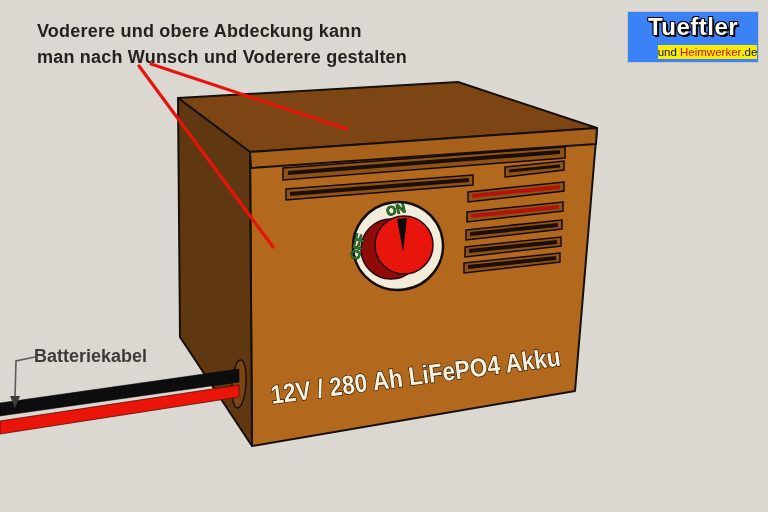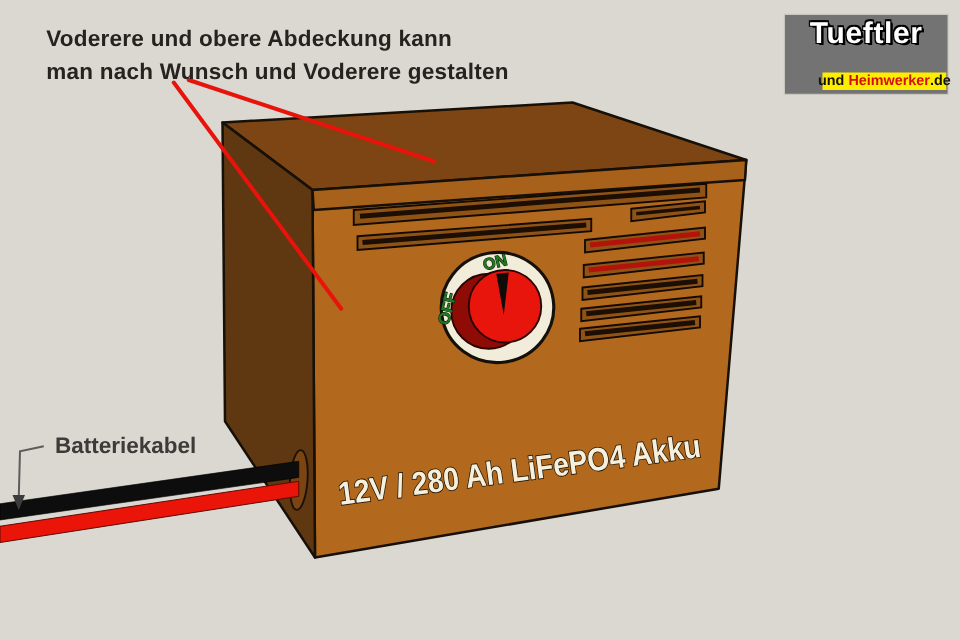--- a/index.html
+++ b/index.html
@@ -1,27 +1,27 @@
 <!DOCTYPE html>
 <html><head>
 <meta charset="utf-8">
 <style>
   html,body{margin:0;padding:0;}
   body{font-family:"Liberation Sans",sans-serif;}
   .stage{position:relative;width:768px;height:512px;background:#dbd8d2;overflow:hidden;}
   .top-note{position:absolute;left:37px;top:18px;font-size:18px;font-weight:bold;
             line-height:26px;color:#26221f;letter-spacing:0.2px;}
-  .cable-label{position:absolute;left:44px;top:346px;font-size:18px;font-weight:bold;color:#3d3b39;}
-  .logo{position:absolute;left:628px;top:12px;width:130px;height:63px;background:#737373;
+  .cable-label{position:absolute;left:34px;top:346px;font-size:18px;font-weight:bold;color:#3d3b39;}
+  .logo{position:absolute;left:628px;top:12px;width:130px;height:50px;background:#3b82f6;
         box-shadow:0 0 0 1px #c9c6c0;}
   .logo-title{position:absolute;top:1px;left:0;right:0;text-align:center;color:#ffffff;
         font-size:24px;font-weight:bold;letter-spacing:0.5px;
         text-shadow:1.5px 1.5px 0 #000,-1px 1px 0 #000,1px -1px 0 #000,-1px -1px 0 #000,2px 2px 0 #000;}
   .logo-strip{position:absolute;left:6px;right:1px;bottom:3px;height:14px;background:#ffed00;
-        display:flex;align-items:center;justify-content:center;font-size:11.5px;font-weight:bold;
+        display:flex;align-items:center;justify-content:center;font-size:11.5px;font-weight:normal;
         line-height:14px;white-space:pre;margin-left:24px;}
   .logo-strip .dark{color:#111111;}
   .logo-strip .brand{color:#d40f12;}
   svg{position:absolute;left:0;top:0;}
   svg text{font-family:"Liberation Sans",sans-serif;}
 </style>
 </head>
 <body>
 
 <div class="stage">

